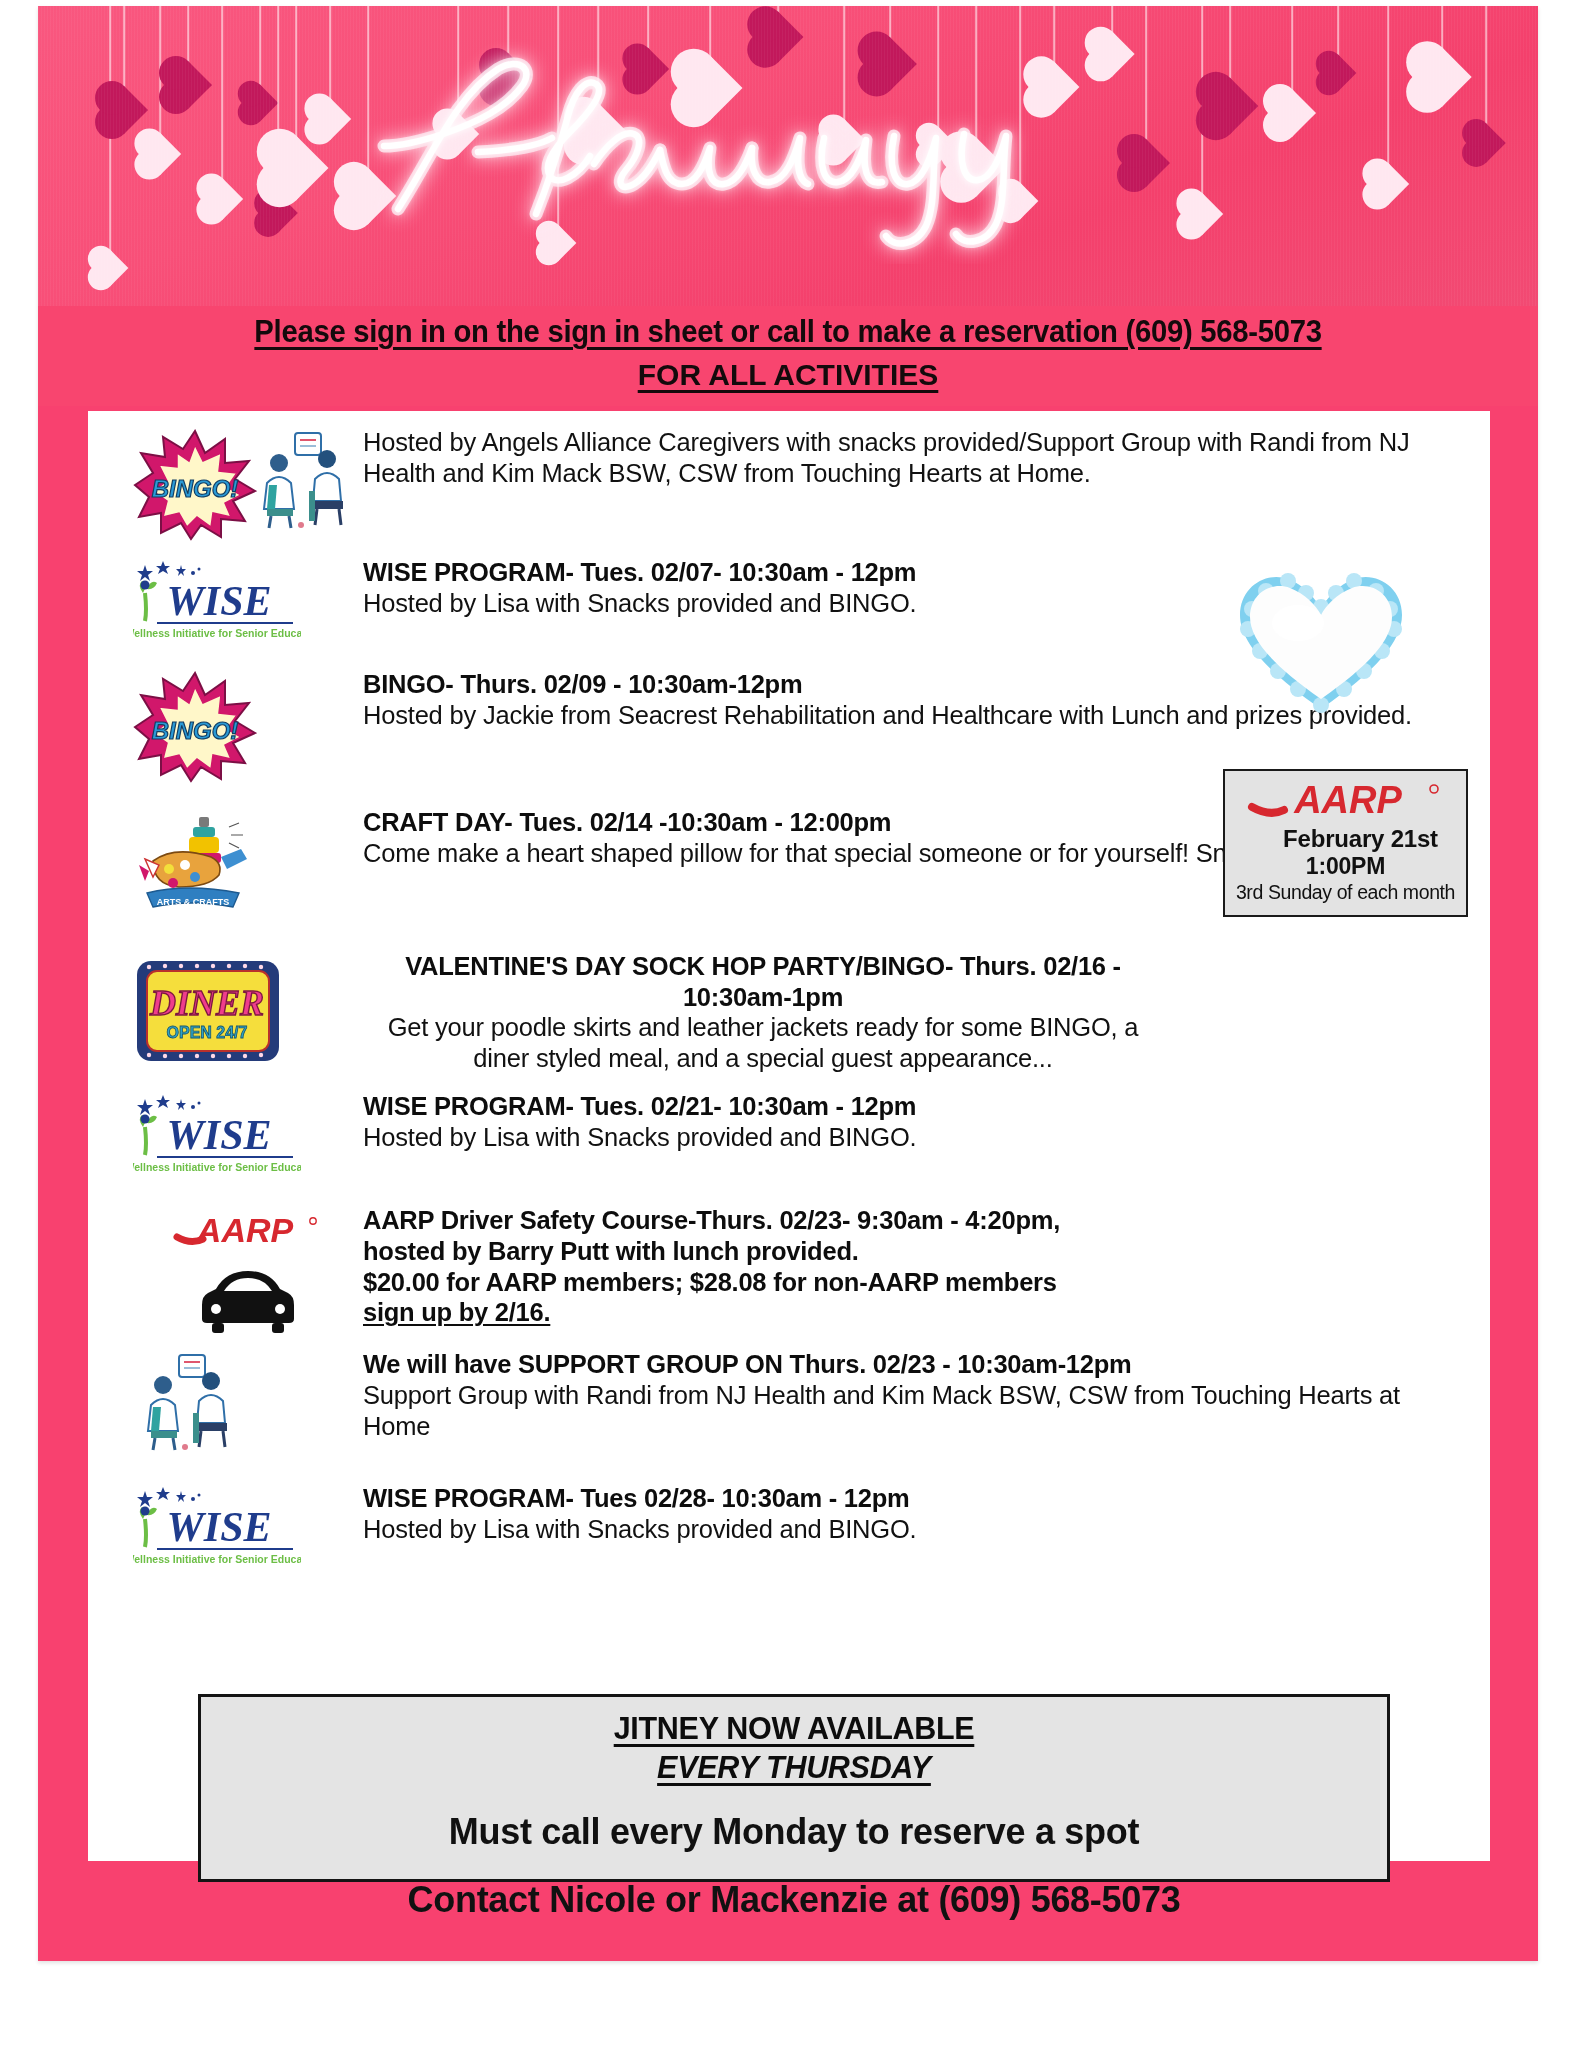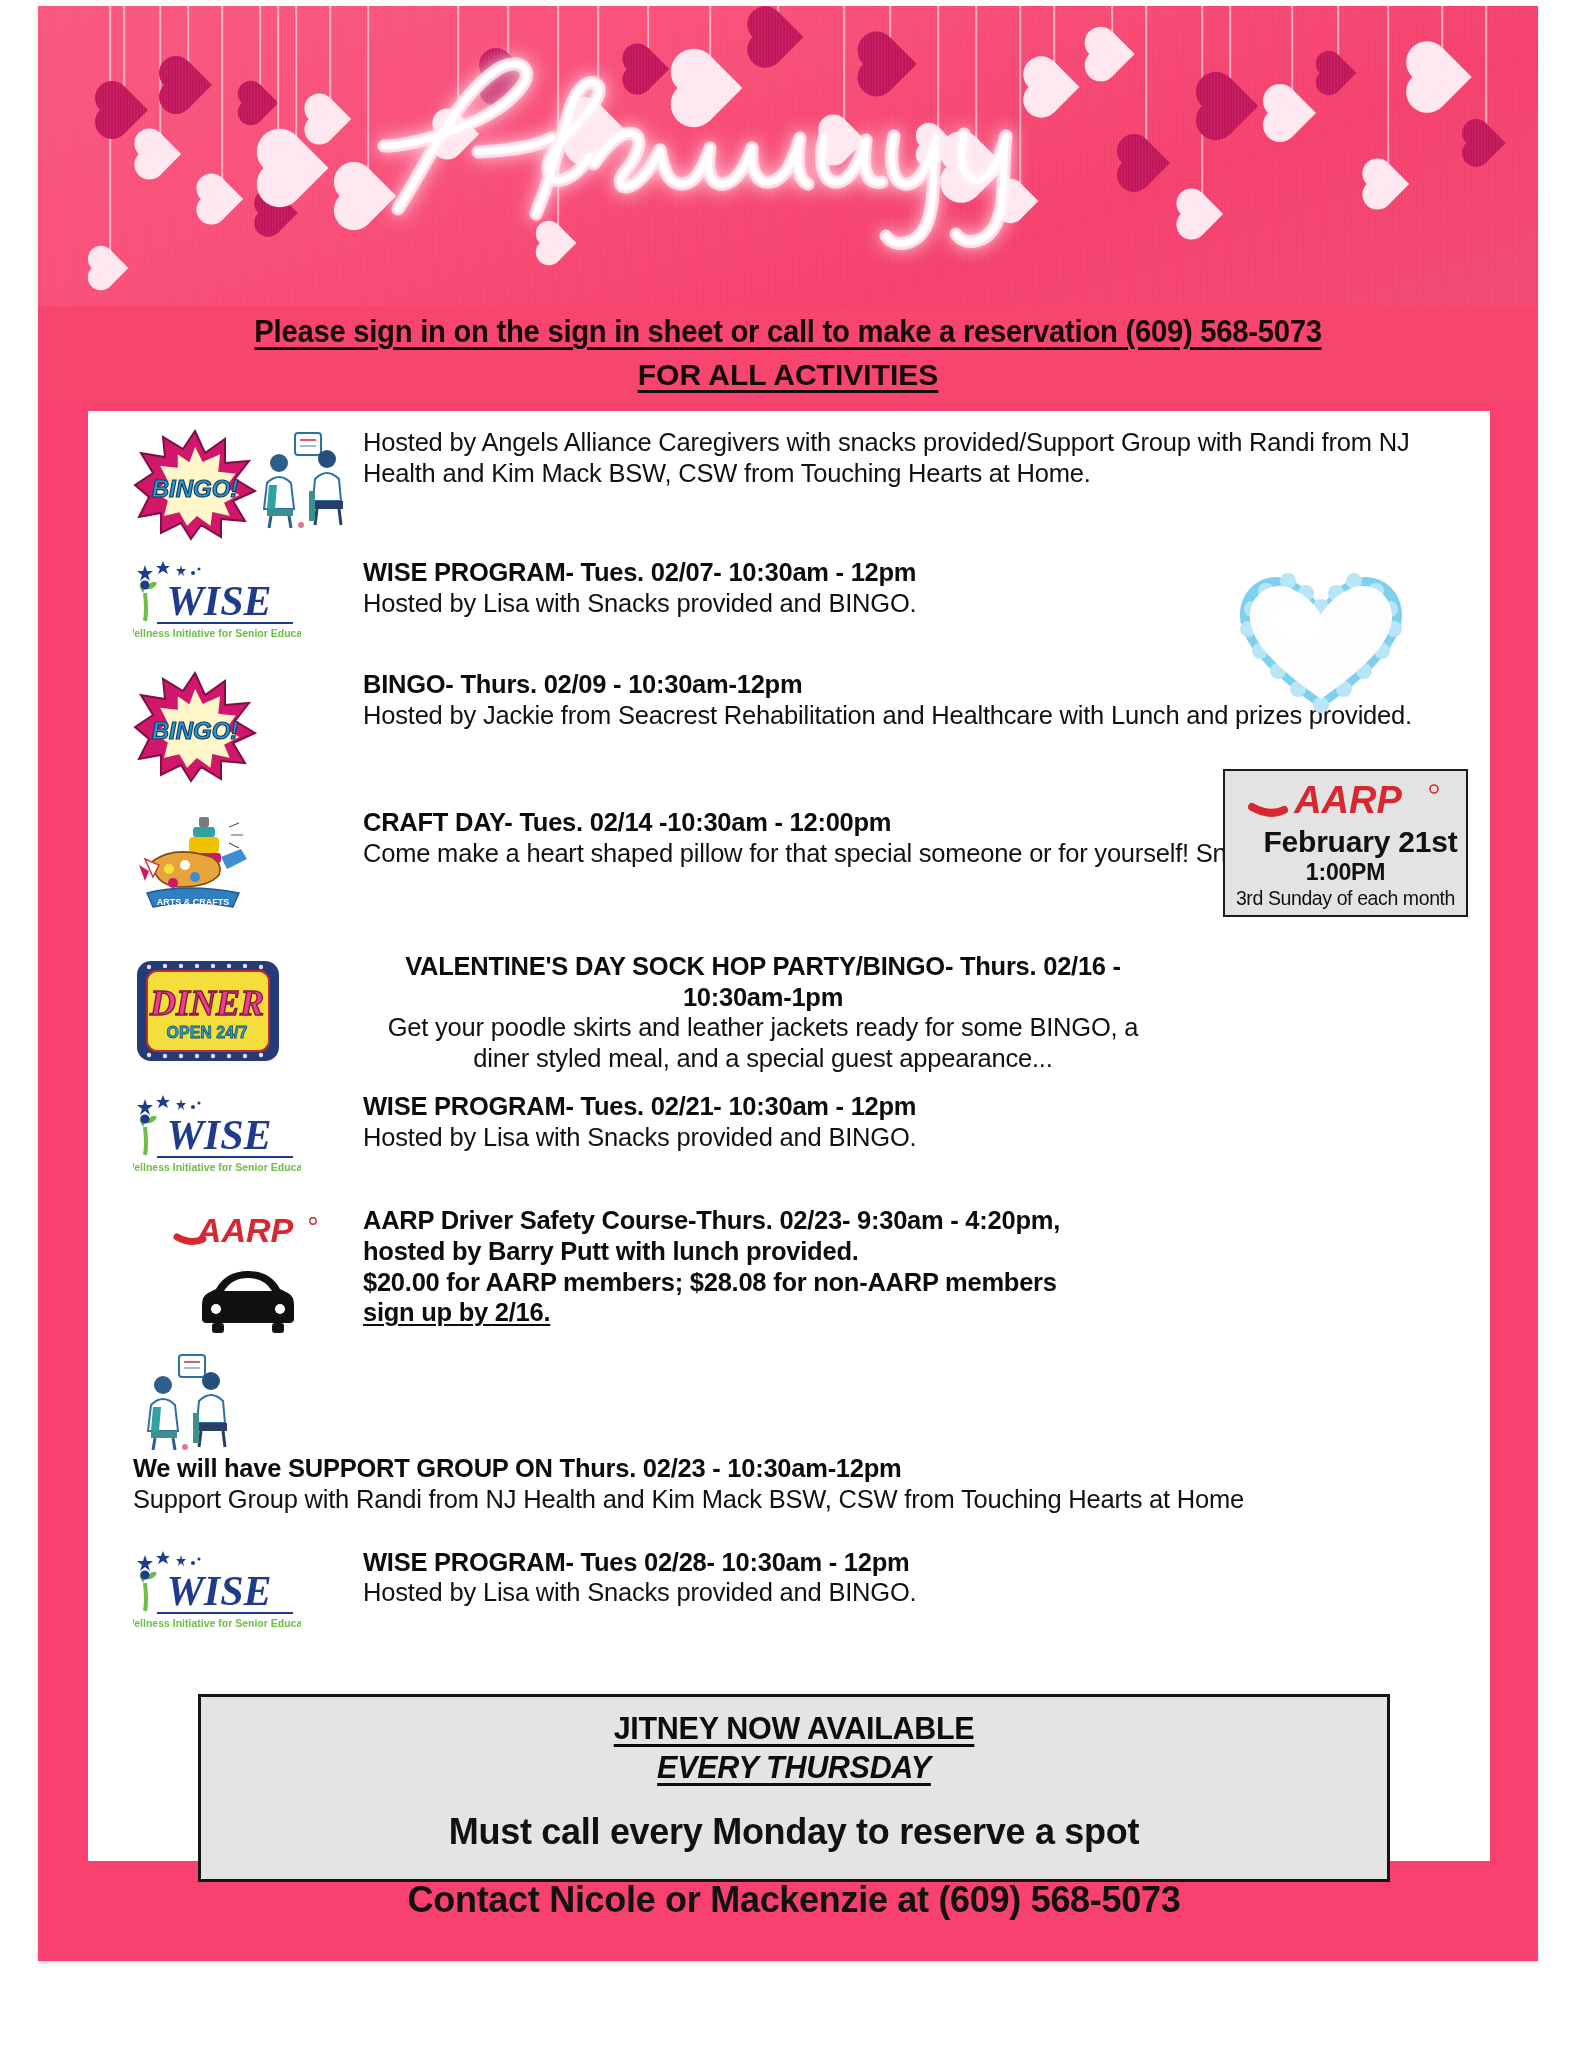--- a/index.html
+++ b/index.html
@@ -143,21 +143,21 @@
   .aarp-box {
     position: absolute;
     right: 22px; top: 358px;
     width: 245px; height: 148px;
     background: #e3e3e3;
     border: 2.5px solid #1a1a1a;
     text-align: center;
     padding-top: 6px;
   }
   .aarp-box .logo { width: 200px; height: 46px; margin: 0 auto; display:block; }
-  .aarp-d1 { font-size: 30px; font-weight: 700; color:#111; margin-top: 2px; letter-spacing:-.2px;padding-left:30px;}
+  .aarp-d1 { font-size: 24px; font-weight: 700; color:#111; margin-top: 2px; letter-spacing:-.2px;padding-left:30px;}
   .aarp-d2 { font-size: 23px; font-weight: 700; color:#111; letter-spacing:-.2px;}
   .aarp-d3 { font-size: 19.5px; font-weight: 400; color:#111; letter-spacing:-.4px; margin-top:1px;}
 
   
   .jitney {
     position: absolute;
     left: 110px; top: 1283px;
     width: 1192px; height: 188px;
     background: #e4e4e4;
     border: 3px solid #141414;
@@ -631,21 +631,21 @@
           </svg>
         </div>
         <div class="ev-body">
           <div class="ev-title">AARP Driver Safety Course-Thurs. 02/23- 9:30am - 4:20pm,</div>
           <div class="ev-title">hosted by Barry Putt with lunch provided.</div>
           <div class="ev-title">$20.00 for AARP members; $28.08 for non-AARP members</div>
           <div class="ev-title ul">sign up by 2/16.</div>
         </div>
       </div>
 
-      <div class="ev" style="margin-bottom:30px;flex-direction:column;">
+      <div class="ev" style="margin-bottom:30px;">
         <div class="ev-icons" style="padding-left:12px;">
           <svg class="ico ppl-icon" viewBox="0 0 98 100">
             <rect x="34" y="4" width="26" height="22" rx="3" fill="#ffffff" stroke="#2f6fa8" stroke-width="2"></rect>
             <line x1="39" y1="11" x2="55" y2="11" stroke="#e0566d" stroke-width="2"></line>
             <line x1="39" y1="17" x2="55" y2="17" stroke="#9bbdd8" stroke-width="2"></line>
             <circle cx="18" cy="34" r="9" fill="#2e5e8c"></circle>
             <path d="M6 54 q12 -12 24 0 l3 26 h-30 z" fill="#ffffff" stroke="#2f6fa8" stroke-width="2"></path>
             <path d="M8 56 l-2 24 h8 l2 -24 z" fill="#2fa3a0"></path>
             <rect x="6" y="80" width="26" height="7" fill="#3b8f8c"></rect>
             <path d="M10 87 l-2 12 M28 87 l2 12" stroke="#2e5e8c" stroke-width="3"></path>

